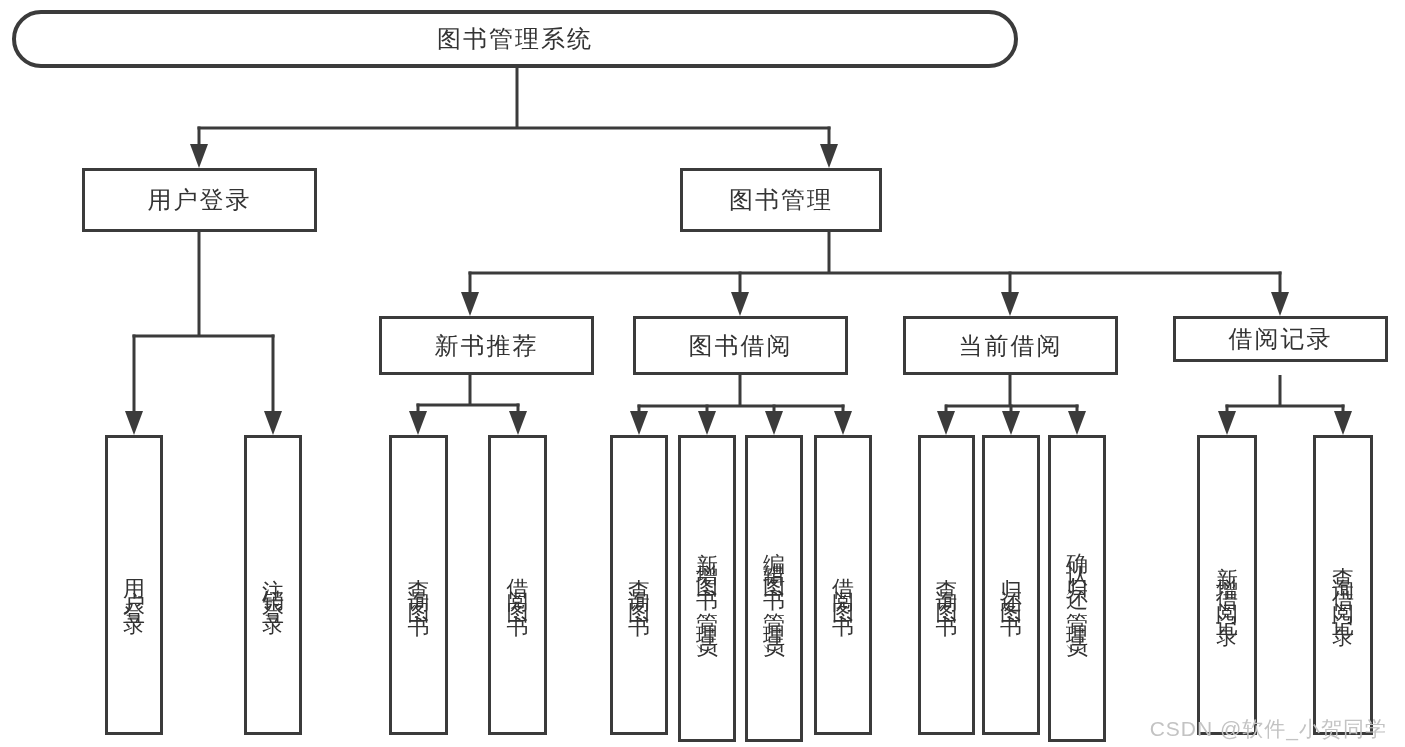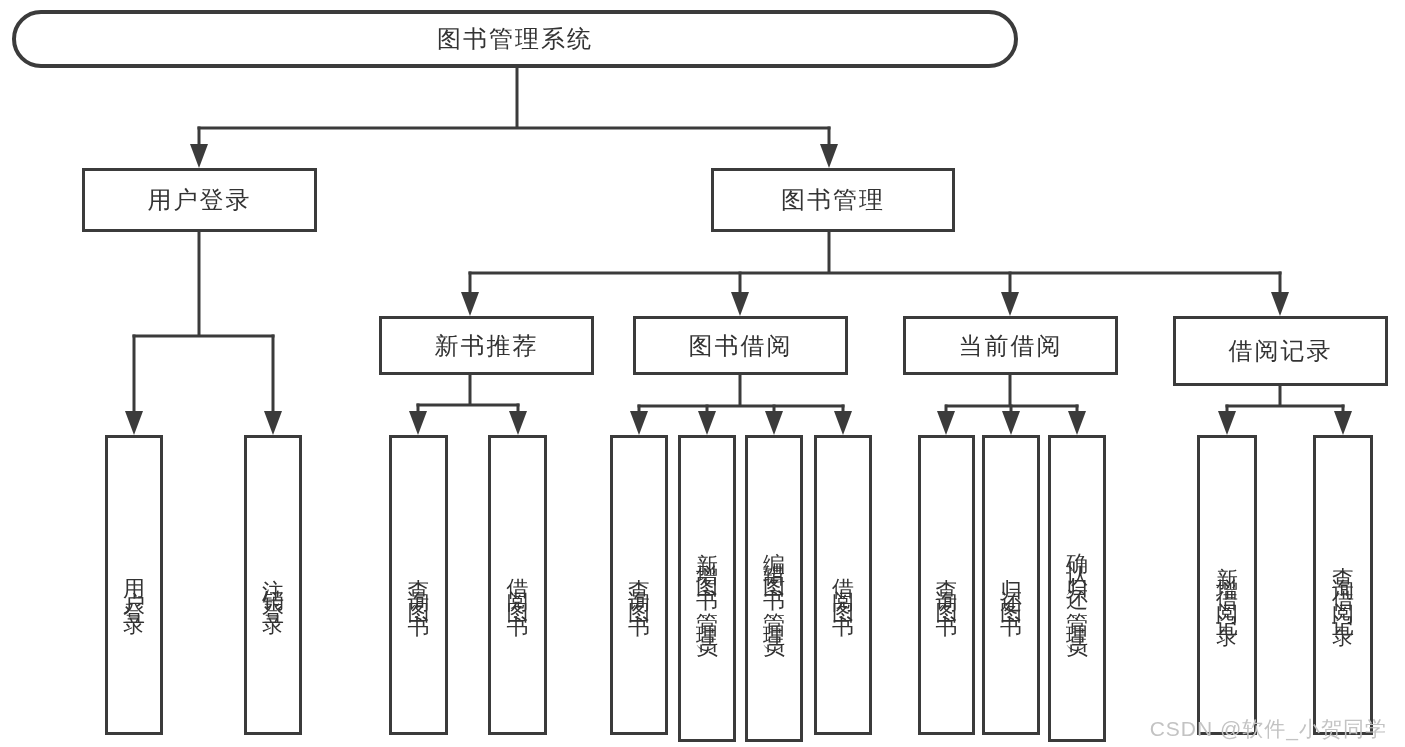--- a/index.html
+++ b/index.html
@@ -133,34 +133,34 @@
     </g>
   </svg>
 
   <div class="node node-h node-root" style="left:12px; top:10px; width:1006px; height:58px;">
     <span>图书管理系统</span>
   </div>
 
   <div class="node node-h" style="left:82px; top:168px; width:235px; height:64px;">
     <span>用户登录</span>
   </div>
-  <div class="node node-h" style="left:711px; top:168px; width:244px; height:64px;text-align:center;">
+  <div class="node node-h" style="left:680px; top:168px; width:202px; height:64px;text-align:center;">
     <span>图书管理</span>
   </div>
 
   <div class="node node-h" style="left:363px; top:316px; width:215px; height:59px;margin-left:16px;">
     <span>新书推荐</span>
   </div>
   <div class="node node-h" style="left:633px; top:316px; width:215px; height:59px;">
     <span>图书借阅</span>
   </div>
   <div class="node node-h" style="left:903px; top:316px; width:215px; height:59px;justify-content:center;">
     <span>当前借阅</span>
   </div>
-  <div class="node node-h" style="left:1173px; top:316px; width:215px; height:70px;">
+  <div class="node node-h" style="left:1173px; top:316px; width:215px; height:46px;">
     <span>借阅记录</span>
   </div>
 
   <div class="node node-leaf" style="left:105px; top:435px; width:58px; height:300px;">
     <span class="vtext">用户登录</span>
   </div>
   <div class="node node-leaf" style="left:244px; top:435px; width:58px; height:300px;">
     <span class="vtext">注销登录</span>
   </div>
 

